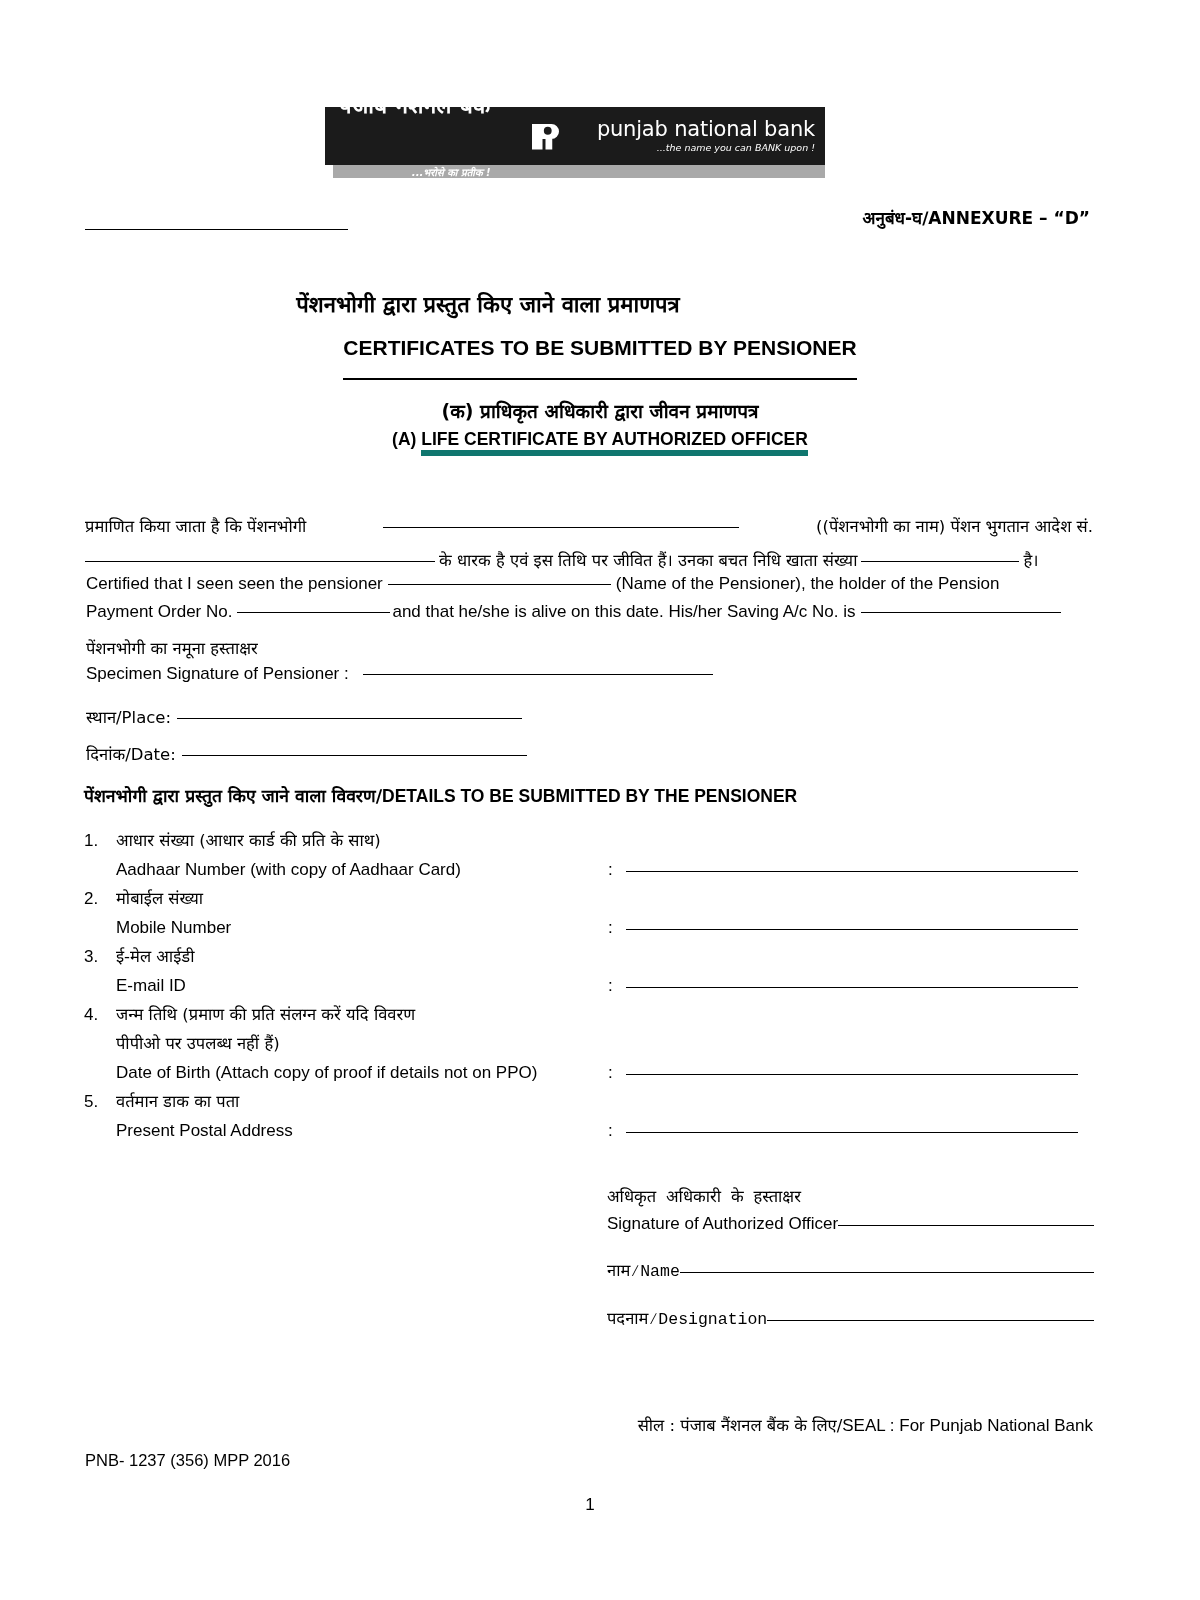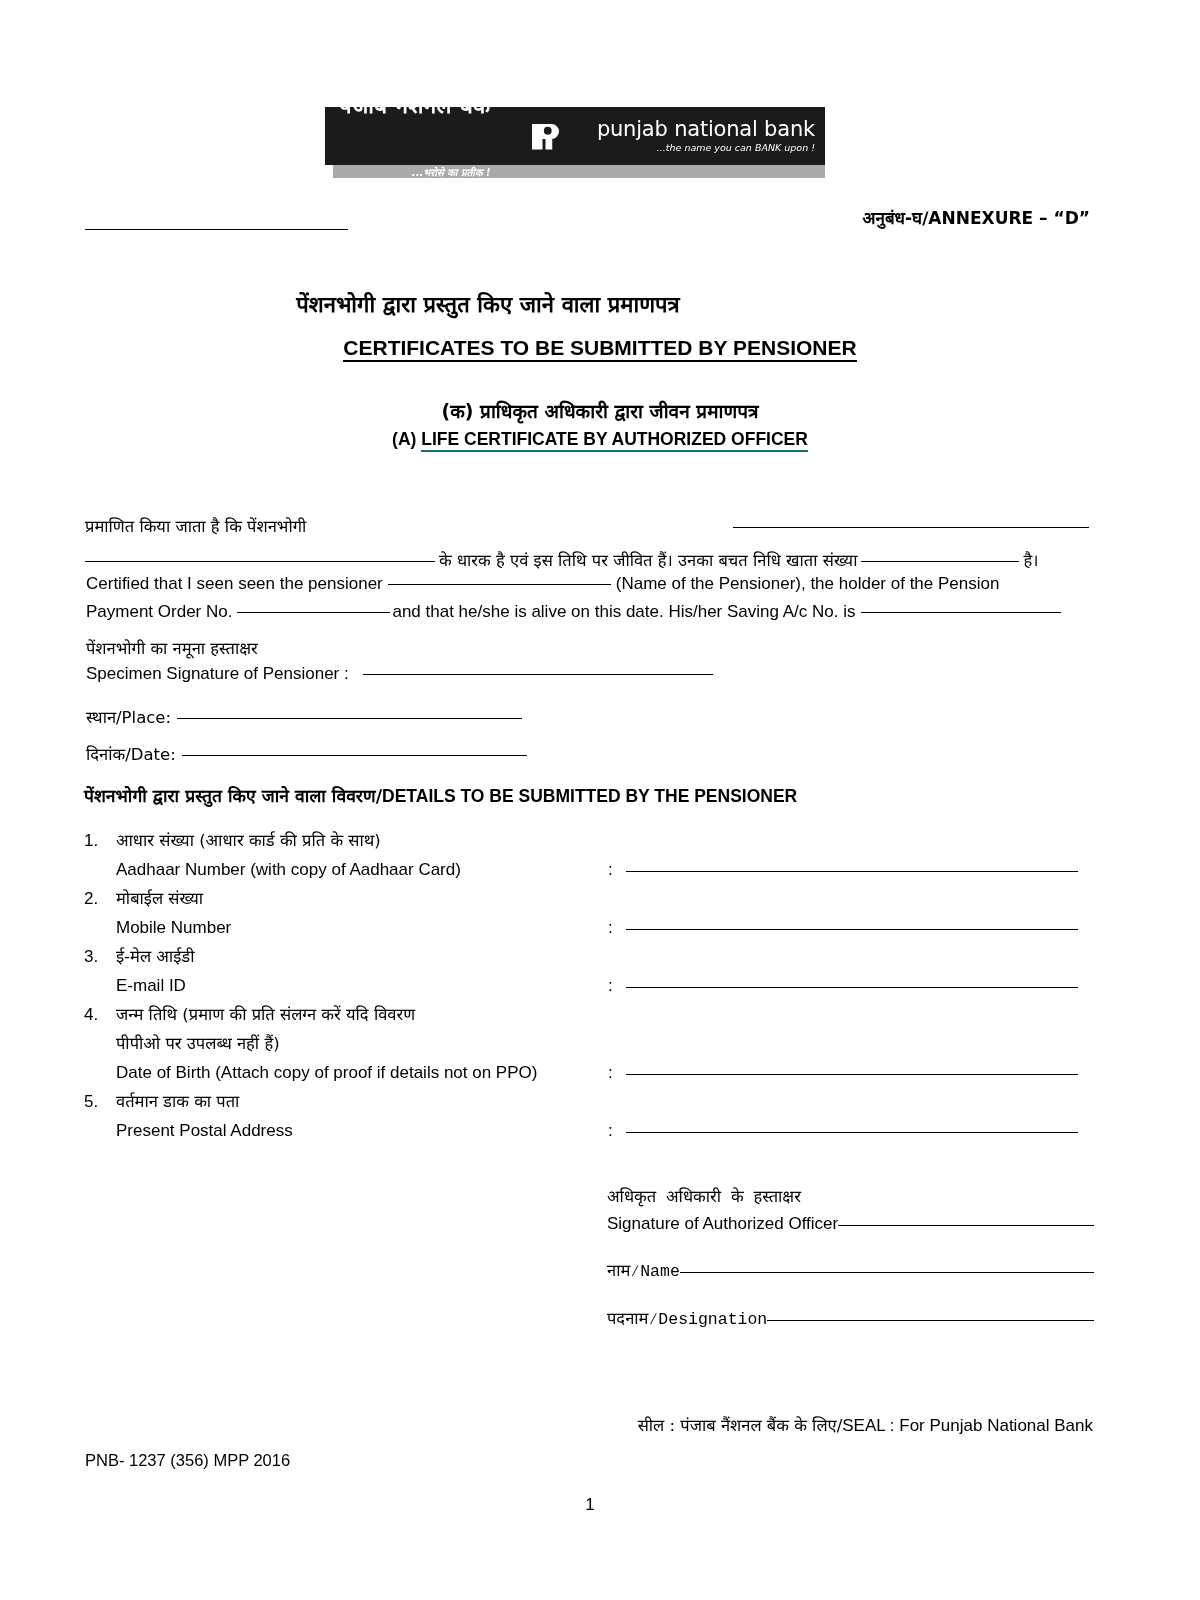--- a/index.html
+++ b/index.html
@@ -137,42 +137,42 @@
     position: absolute;
     top: 336px;
     left: 0;
     width: 1200px;
     text-align: center;
     font-size: 21px;
     font-weight: 700;
   }
   .title-en span {
     border-bottom: 2px solid #000;
-    padding-bottom: 1px;
+    padding-bottom: 19px;
   }
   .sub-hi {
     position: absolute;
     top: 398px;
     left: 0;
     width: 1200px;
     text-align: center;
     font-family: "DejaVu Sans", sans-serif;
     font-size: 19px;
     font-weight: 700;
   }
   .sub-en {
     position: absolute;
     top: 429px;
     left: 0;
     width: 1200px;
     text-align: center;
     font-size: 17.5px;
     font-weight: 700;
   }
-  .sub-en .u { border-bottom: 2px solid #0f766e; padding-bottom: 1px; }
+  .sub-en .u { border-bottom: 6px solid #0f766e; padding-bottom: 1px; }
 
   
   .cert-hi {
     position: absolute;
     left: 85px;
     top: 502px;
     width: 1008px;
     font-family: "DejaVu Sans", sans-serif;
     font-size: 16.5px;
     line-height: 34px;
@@ -407,20 +407,21 @@
 
   <div class="sub-hi">(क) प्राधिकृत अधिकारी द्वारा जीवन प्रमाणपत्र</div>
   <div class="sub-en">
     <span>(A)</span><span>&nbsp;</span><span class="u">LIFE CERTIFICATE BY AUTHORIZED OFFICER</span>
   </div>
 
   <div class="cert-hi">
     <div class="l1">
       <span>प्रमाणित किया जाता है कि पेंशनभोगी</span>
       <span class="rule r-name"></span>
+      <span>((पेंशनभोगी का नाम) पेंशन भुगतान आदेश सं.</span>
     </div>
     <div class="l2">
       <span class="rule r-holder"></span>
       <span>के धारक है एवं इस तिथि पर जीवित हैं। उनका बचत निधि खाता संख्या</span>
       <span class="rule r-acct"></span>
       <span>है।</span>
     </div>
   </div>
 
   <div class="cert-en">

